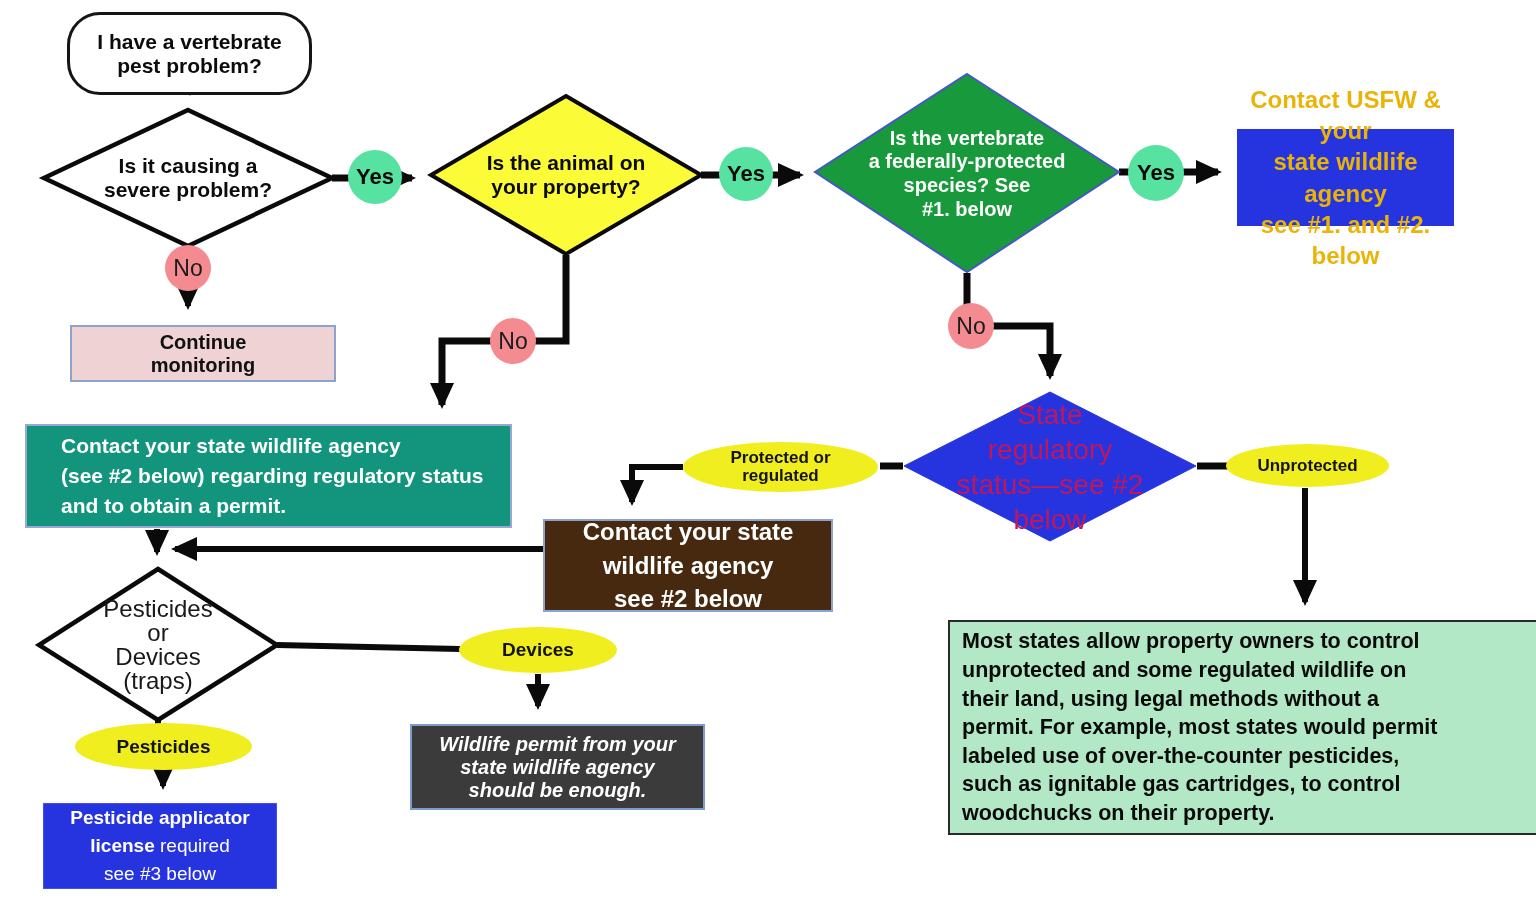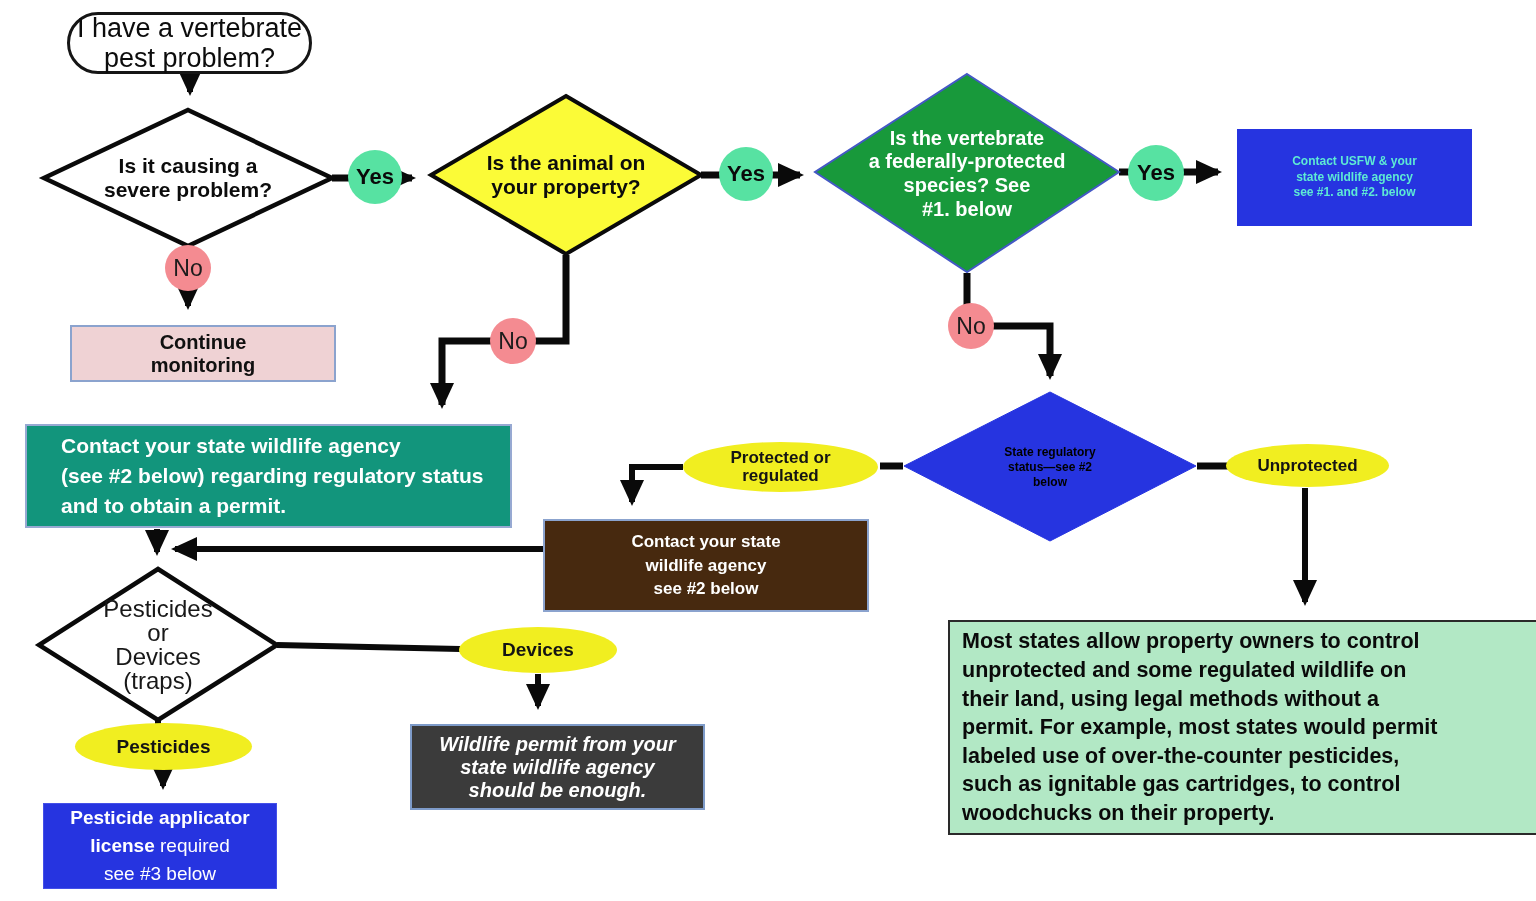--- a/index.html
+++ b/index.html
@@ -4,51 +4,51 @@
 <style>
   html,body{margin:0;padding:0;background:#fff;}
   #stage{position:relative;width:1536px;height:901px;background:#fff;overflow:hidden;
          font-family:"Liberation Sans",sans-serif;}
   #flow-svg{position:absolute;left:0;top:0;}
   .abs{position:absolute;box-sizing:border-box;}
   .center{display:flex;align-items:center;justify-content:center;text-align:center;}
   .txt{white-space:pre-line;}
   .bold{font-weight:bold;}
   
-  .oval-start{left:67px;top:12px;width:245px;height:62px;background:#fff;border:3px solid #151515;
-              border-radius:33px;font-size:27px;font-weight:normal;color:#0c0c0c;line-height:1.12;}
+  .oval-start{left:67px;top:12px;width:245px;height:83px;background:#fff;border:3px solid #151515;
+              border-radius:33px;font-size:21px;font-weight:bold;color:#0c0c0c;line-height:1.12;}
   
   .box-monitor{left:70px;top:325px;width:266px;height:57px;background:#EFD2D4;border:2px solid #8BA3CE;
                font-size:20px;font-weight:bold;color:#101010;line-height:1.15;}
   .box-teal{left:25px;top:424px;width:487px;height:104px;background:#12957C;border:2px solid #97A9D2;
             color:#fff;font-size:21px;font-weight:bold;line-height:1.43;display:flex;align-items:center;
             text-align:left;padding-left:34px;}
-  .box-usfw{left:1237px;top:129px;width:235px;height:97px;background:#2634E0;color:#5eead4;
-            font-size:12px;font-weight:bold;line-height:1.3;}
-  .box-brown{left:543px;top:519px;width:326px;height:93px;background:#47290F;border:2.5px solid #8BA3CE;
-             color:#fff;font-size:17px;font-weight:bold;line-height:1.4;}
+  .box-usfw{left:1237px;top:129px;width:217px;height:97px;background:#2634E0;color:#eab308;
+            font-size:24px;font-weight:bold;line-height:1.3;}
+  .box-brown{left:543px;top:519px;width:290px;height:93px;background:#47290F;border:2.5px solid #8BA3CE;
+             color:#fff;font-size:24px;font-weight:bold;line-height:1.4;}
   .box-dark{left:410px;top:724px;width:295px;height:86px;background:#3B3B3B;border:2.5px solid #7E9BC9;
             color:#fff;font-size:20px;font-weight:bold;line-height:1.15;font-style:italic;}
   .box-green{left:920px;top:620px;width:592px;height:215px;background:#B2E8C5;border:2.5px solid #2a2a2a;
              color:#0a0a0a;font-size:21.5px;font-weight:bold;line-height:1.33;display:flex;align-items:center;
              text-align:left;padding:6px 12px;margin-left:28px;}
   .box-license{left:43px;top:803px;width:234px;height:86px;background:#2634E0;border:1px solid #4450e8;
                color:#fff;font-size:19px;line-height:1.47;}
   
   .circ{border-radius:50%;}
   .yes{background:#57E2A2;color:#0a0a0a;font-size:22px;font-weight:bold;}
   .no{background:#F48B91;color:#1c1c1c;font-size:23px;}
   
   .elli{border-radius:50%;background:#F1EE20;color:#141414;font-weight:bold;}
   
   .dtxt{pointer-events:none;}
   .t-severe{left:76px;top:146px;width:224px;height:64px;font-size:21px;font-weight:bold;color:#0c0c0c;line-height:1.14;}
   .t-property{left:458px;top:145px;width:216px;height:60px;font-size:21px;font-weight:bold;color:#0c0c0c;line-height:1.14;}
   .t-federal{left:845px;top:134px;width:244px;height:80px;font-size:20px;font-weight:bold;color:#fff;line-height:1.18;}
-  .t-statereg{left:952px;top:437px;width:196px;height:60px;font-size:12px;font-weight:bold;color:#000000;line-height:1.25;}
+  .t-statereg{left:952px;top:437px;width:196px;height:60px;font-size:28px;font-weight:normal;color:#be185d;line-height:1.25;}
   .t-pest{left:70px;top:602px;width:176px;height:86px;font-size:24px;color:#181818;line-height:1.0;}
 </style>
 </head>
 <body>
 
 <div id="stage">
 
   <svg id="flow-svg" width="1536" height="901" viewBox="0 0 1536 901">
     <defs>
       <marker id="arr" markerUnits="userSpaceOnUse" markerWidth="26" markerHeight="24" viewBox="0 0 26 24" refX="22" refY="12" orient="auto">

